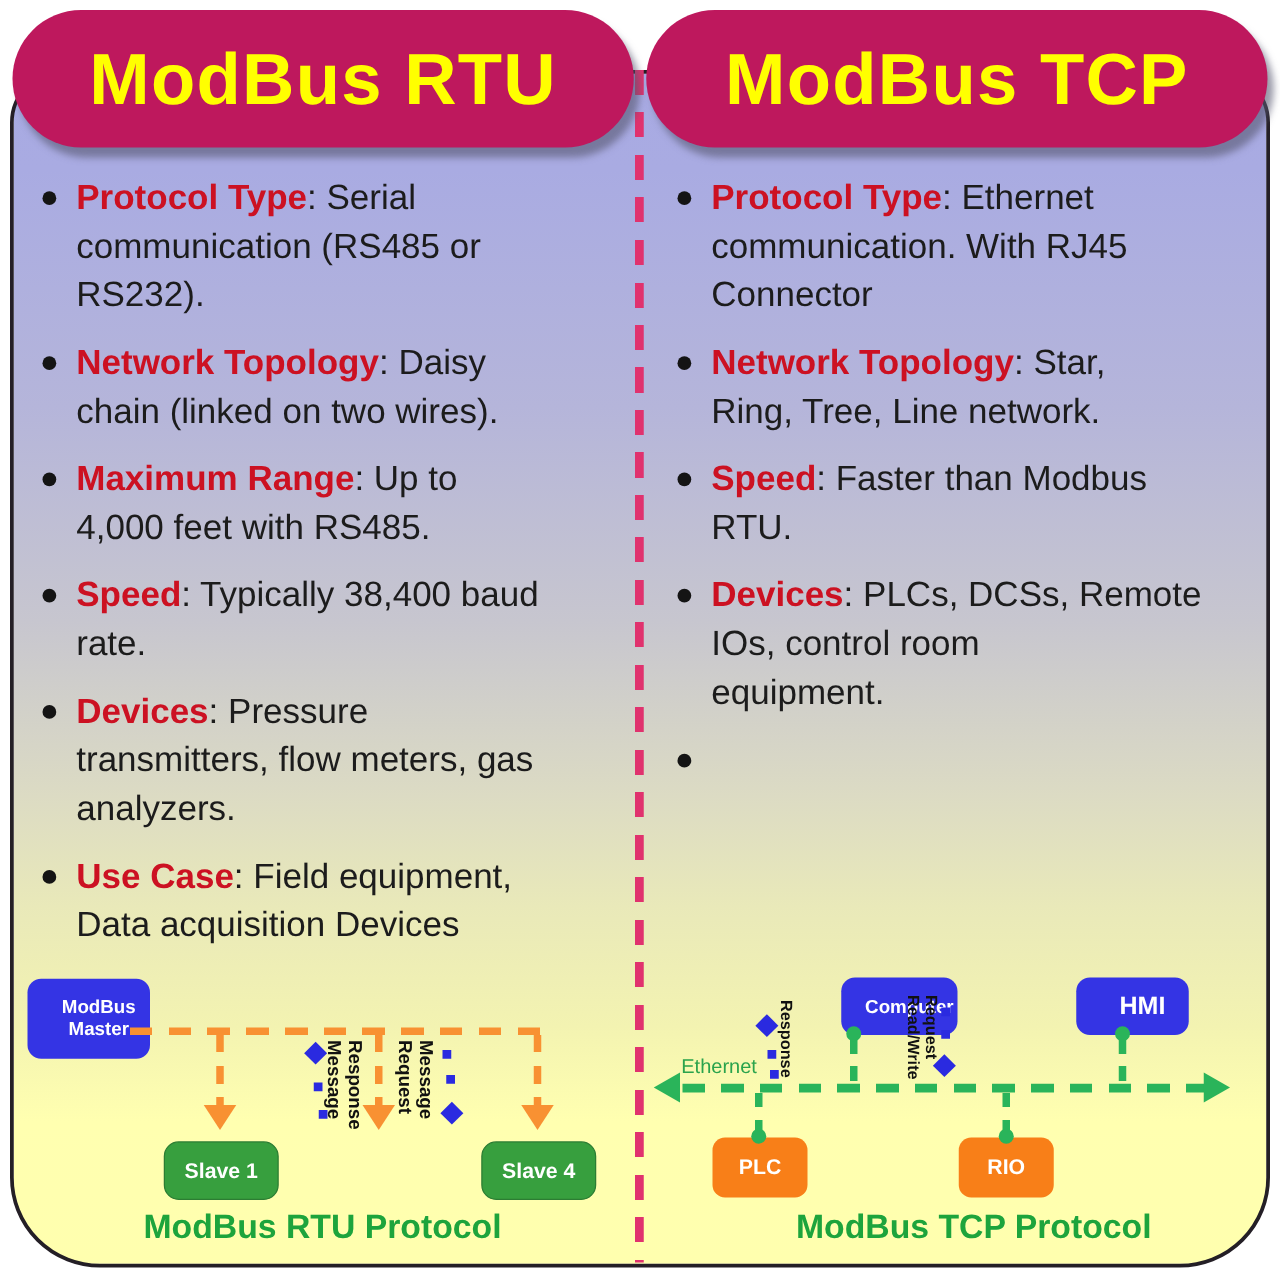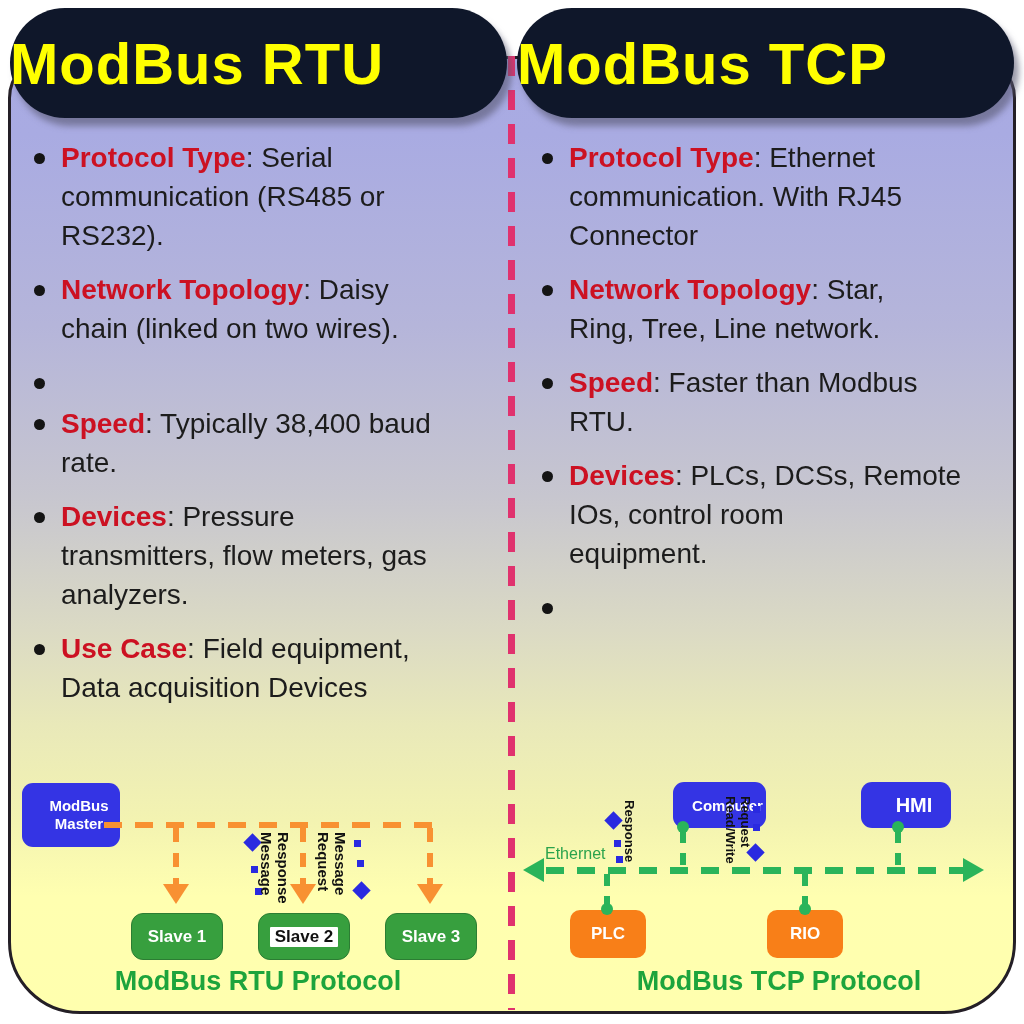--- a/index.html
+++ b/index.html
@@ -13,23 +13,23 @@
     border:3px solid #241f26;
     border-radius:42px 42px 72px 72px;
     background:linear-gradient(180deg,
       #a8aae3 0%, #a9abe2 8%, #b5b5da 28%, #c7c6cf 46%,
       #dbdac4 60%, #e9e9b9 70%, #f3f3b1 80%, #ffffb0 88%, #ffffae 100%);
     z-index:1;
   }
   
   .pill{
     position:absolute;top:8px;height:110px;width:497px;
-    background:#0f172a;border-radius:55px;
+    background:#be185d;border-radius:55px;
     box-shadow:5px 8px 6px rgba(86,86,112,0.6);
-    display:flex;align-items:center;
+    display:flex;align-items:center;justify-content:center;
     z-index:5;
   }
   .pill-left{left:10px;} .pill-right{left:517px;}
   .pill .t{
     color:#ffff00;font-size:58px;font-weight:700;letter-spacing:1px;
   }
   
   .divider{
     position:absolute;left:508px;top:56px;width:7px;height:954px;z-index:4;
     background:repeating-linear-gradient(180deg,#e0326e 0 20px,transparent 20px 34px);
@@ -88,20 +88,22 @@
 communication (RS485 or
 RS232).</span></p>
     </div>
   <div class="li">
       <span class="dot"></span>
       <p><span class="lbl">Network Topology</span><span class="txt">: Daisy
 chain (linked on two wires).</span></p>
     </div>
   <div class="li">
       <span class="dot"></span>
+      <p><span class="lbl">Maximum Range</span><span class="txt">: Up to
+4,000 feet with RS485.</span></p>
     </div>
   <div class="li">
       <span class="dot"></span>
       <p><span class="lbl">Speed</span><span class="txt">: Typically 38,400 baud
 rate.</span></p>
     </div>
   <div class="li">
       <span class="dot"></span>
       <p><span class="lbl">Devices</span><span class="txt">: Pressure
 transmitters, flow meters, gas
@@ -168,25 +170,22 @@
     <span>Request</span>
     <span>Message</span>
   </div>
   <div class="sq" style="left:354px;top:840px;"></div>
   <div class="sq" style="left:357px;top:860px;"></div>
   <div class="diamond" style="left:355px;top:884px;"></div>
 
   <div class="nbox green" style="left:131px;top:913px;width:90px;height:45px;font-size:17px;">
     <span>Slave 1</span>
   </div>
-  <div class="nbox green" style="left:258px;top:913px;width:90px;height:45px;font-size:17px;">
-    <span class="chip">Slave 2</span>
-  </div>
   <div class="nbox green" style="left:385px;top:913px;width:90px;height:45px;font-size:17px;">
-    <span>Slave 3</span>
+    <span>Slave 4</span>
   </div>
   <div class="caption cap-left">ModBus RTU Protocol</div>
 </div>
 
 <div class="diag">
 
   <div class="nbox blue" style="left:673px;top:782px;width:77px;height:46px;font-size:15px;">
     <span>Computer</span>
   </div>
   <div class="nbox blue" style="left:861px;top:782px;width:74px;height:46px;font-size:20px;">

